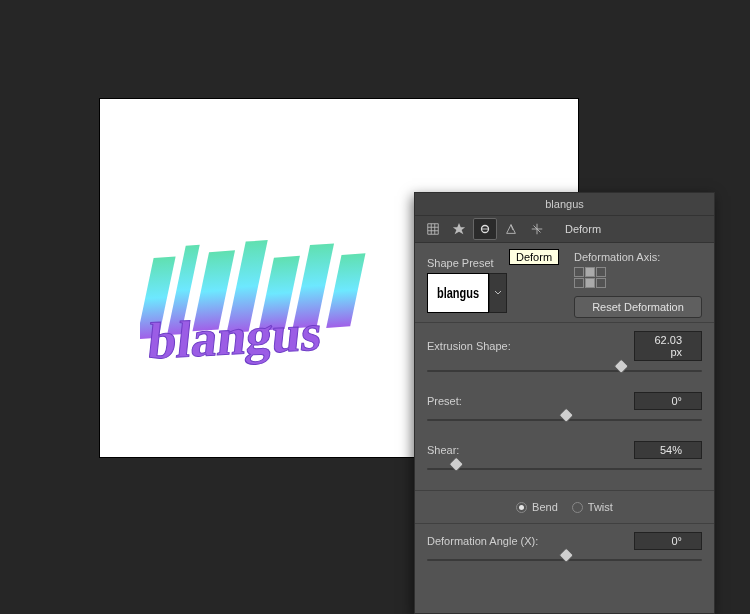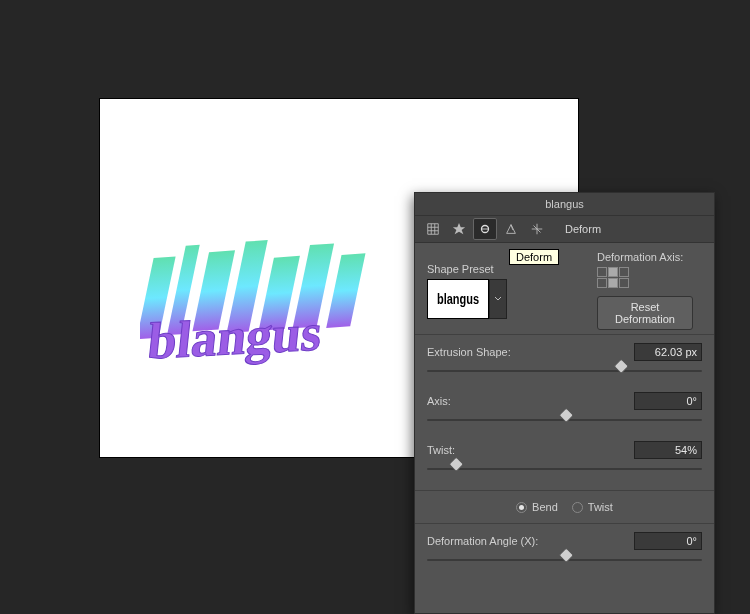--- a/index.html
+++ b/index.html
@@ -142,37 +142,37 @@
   }
   .axis-cell.fill { background: #aaa; }
   .btn {
     background: #5f5f5f;
     border: 1px solid #333;
     color: #e2e2e2;
     padding: 4px 8px;
     font-size: 11px;
     border-radius: 3px;
     cursor: pointer;
-    width: 96px;
+    width: 128px;
     text-align: center;
   }
   .slider-row {
     padding: 8px 12px 2px 12px;
   }
   .slider-head {
     display: flex;
     justify-content: space-between;
     align-items: center;
     margin-bottom: 3px;
   }
   .value-box {
     background: #3a3a3a;
     border: 1px solid #222;
     color: #e6e6e6;
-    padding: 2px 4px;
+    padding: 2px 19px;
     font-size: 11px;
     width: 68px;
     text-align: right;
   }
   .slider-track {
     position: relative;
     height: 14px;
     margin: 2px 0 4px 0;
   }
   .track-line {
@@ -321,32 +321,32 @@
       <span class="value-box">62.03 px</span>
     </div>
     <div class="slider-track">
       <div class="track-line"></div>
       <div class="track-thumb" style="left:70%"></div>
     </div>
   </div>
 
   <div class="slider-row">
     <div class="slider-head">
-      <span>Axis:</span>
+      <span>Preset:</span>
       <span class="value-box">0°</span>
     </div>
     <div class="slider-track">
       <div class="track-line"></div>
       <div class="track-thumb" style="left:50%"></div>
     </div>
   </div>
 
   <div class="slider-row" style="padding-bottom:10px">
     <div class="slider-head">
-      <span>Twist:</span>
+      <span>Shear:</span>
       <span class="value-box">54%</span>
     </div>
     <div class="slider-track">
       <div class="track-line"></div>
       <div class="track-thumb" style="left:10%"></div>
     </div>
   </div>
 
   <div class="radio-row">
     <div class="radio selected">

